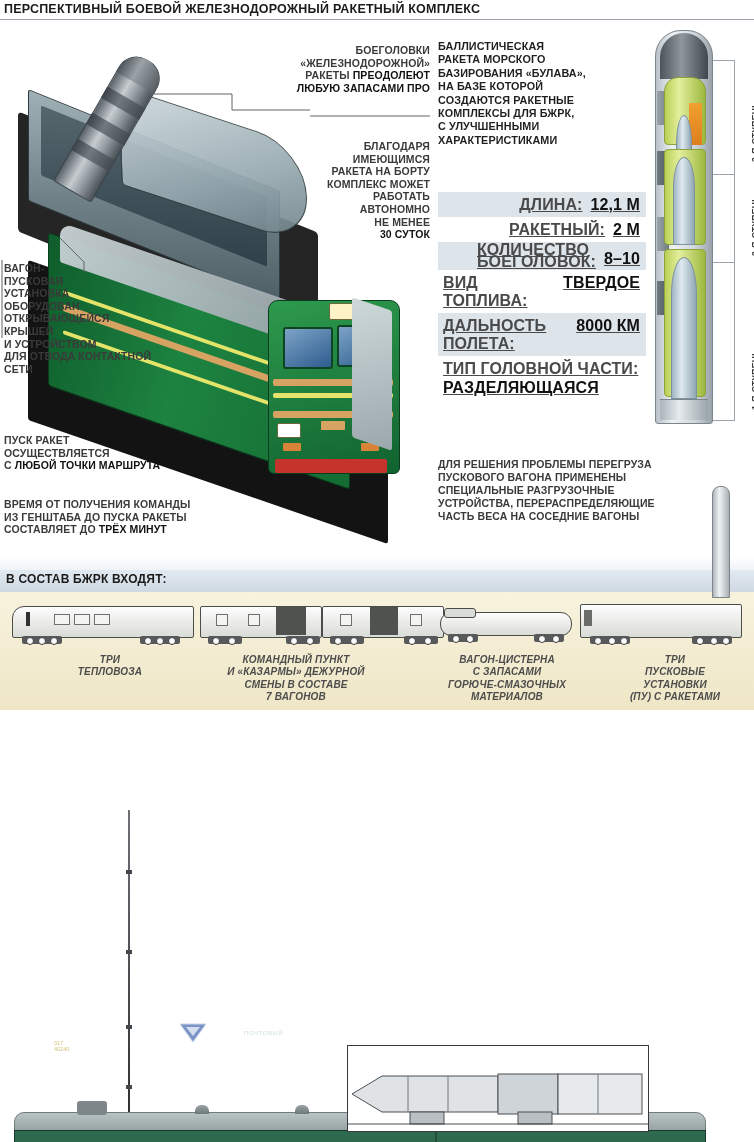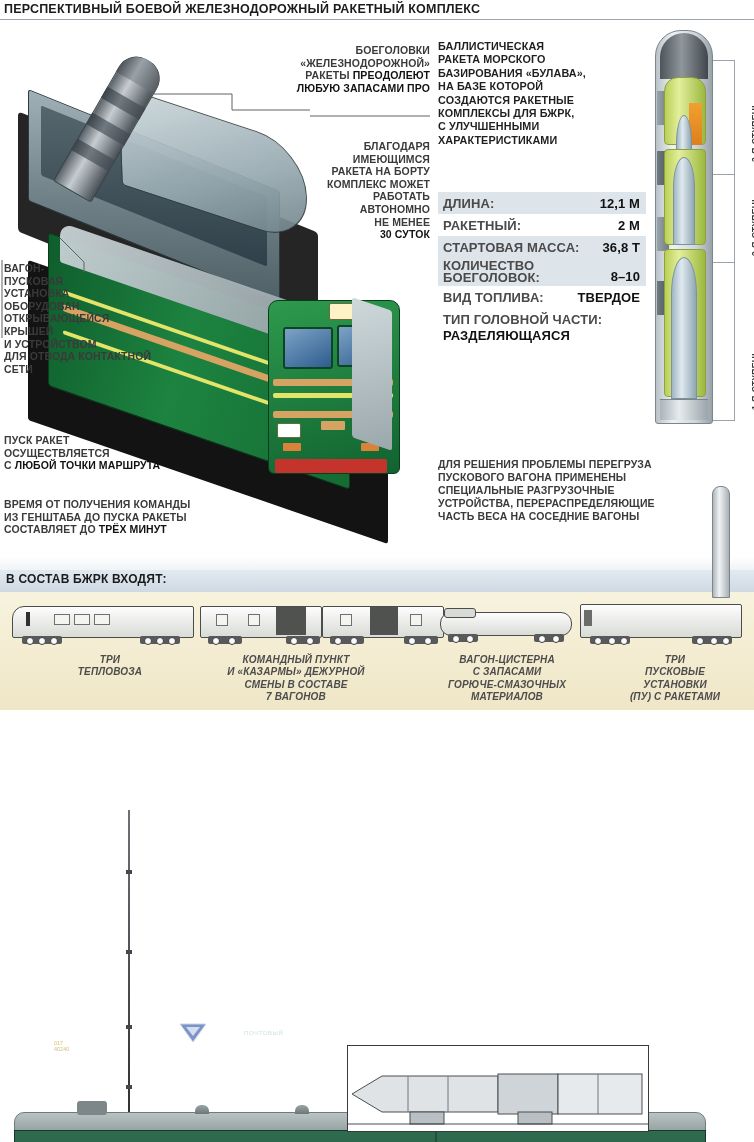--- a/index.html
+++ b/index.html
@@ -79,23 +79,23 @@
   .ornj{position:absolute;background:linear-gradient(180deg,#f0a030,#df7e1d);}
   .sideband{position:absolute;left:1px;width:12px;
       background:linear-gradient(90deg,#9aa4ab,#6f7a81);}
   .stg{position:absolute;font-size:8.5px;font-weight:bold;color:#3a3a3a;
       letter-spacing:.4px;transform:rotate(-90deg);transform-origin:left top;
       white-space:nowrap;}
   .dimline{position:absolute;background:#9aa3aa;}
 
   
   #spec{left:438px;top:192px;width:208px;}
-  .srow{display:flex;justify-content:space-between;align-items:baseline;
-        padding:3.5px 6px 3.5px 5px;font-size:13px;font-weight:bold;
-        color:#4a4a4a;letter-spacing:.1px;}
+  .srow{display:flex;justify-content:flex-end;align-items:baseline;
+        padding:3.5px 6px 3.5px 5px;font-size:16px;font-weight:bold;
+        color:#4a4a4a;letter-spacing:.1px;text-decoration:underline;}
   .srow.alt{background:#dde4ea;}
   .srow .v{color:#111;font-weight:bold;white-space:nowrap;padding-left:8px;}
   .srow.tall{padding-top:2px;padding-bottom:2px;}
   .srow .k2{line-height:12px;}
   .srow.blk{display:block;padding:4px 5px 5px 5px;}
   .srow.blk .v{display:block;padding-left:0;margin-top:1px;}
 
   
   #bandgrad{left:0;top:556px;width:754px;height:30px;
       background:linear-gradient(180deg,#ffffff,#dfe7ee);}
@@ -245,34 +245,34 @@
 
 <div class="abs" id="spec">
   <div class="srow alt">
     <span>ДЛИНА:</span>
     <span class="v">12,1 М</span>
   </div>
   <div class="srow">
     <span>РАКЕТНЫЙ:</span>
     <span class="v">2 М</span>
   </div>
-  <div class="srow alt">
-    <span>СТАРТОВАЯ МАССА:</span>
-    <span class="v">36,8 Т</span>
-  </div>
   <div class="srow alt tall">
     <span class="k2">
       <span style="display:block">КОЛИЧЕСТВО</span>
       <span style="display:block">БОЕГОЛОВОК:</span>
     </span>
     <span class="v" style="align-self:flex-end;">8–10</span>
   </div>
   <div class="srow">
     <span>ВИД ТОПЛИВА:</span>
     <span class="v">ТВЕРДОЕ</span>
+  </div>
+  <div class="srow alt">
+    <span>ДАЛЬНОСТЬ ПОЛЕТА:</span>
+    <span class="v">8000 КМ</span>
   </div>
   <div class="srow blk">
     <span>ТИП ГОЛОВНОЙ ЧАСТИ:</span>
     <span class="v">РАЗДЕЛЯЮЩАЯСЯ</span>
   </div>
 </div>
 
 <div class="abs" id="cut">
   <div class="cut-shell">
     <div class="cut-nose"></div>

